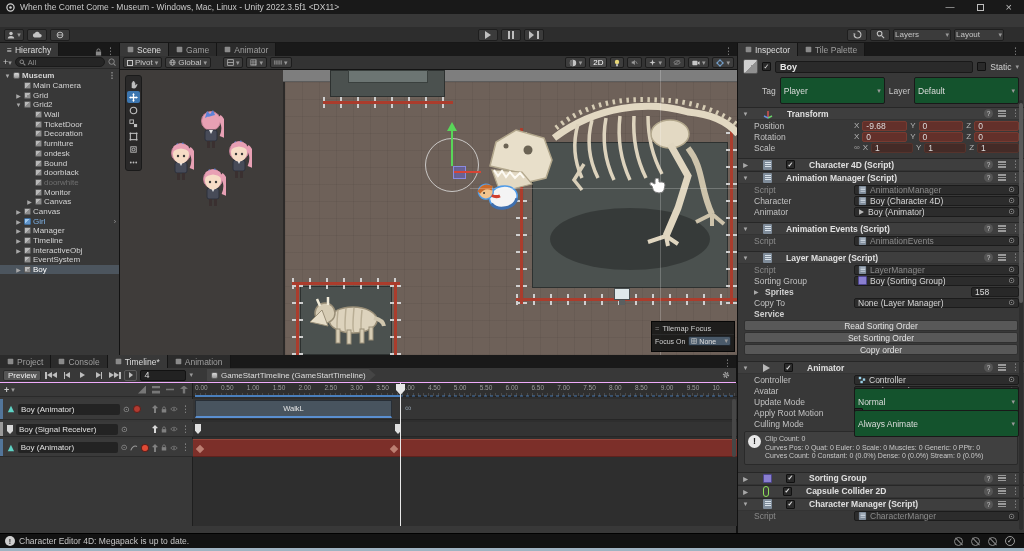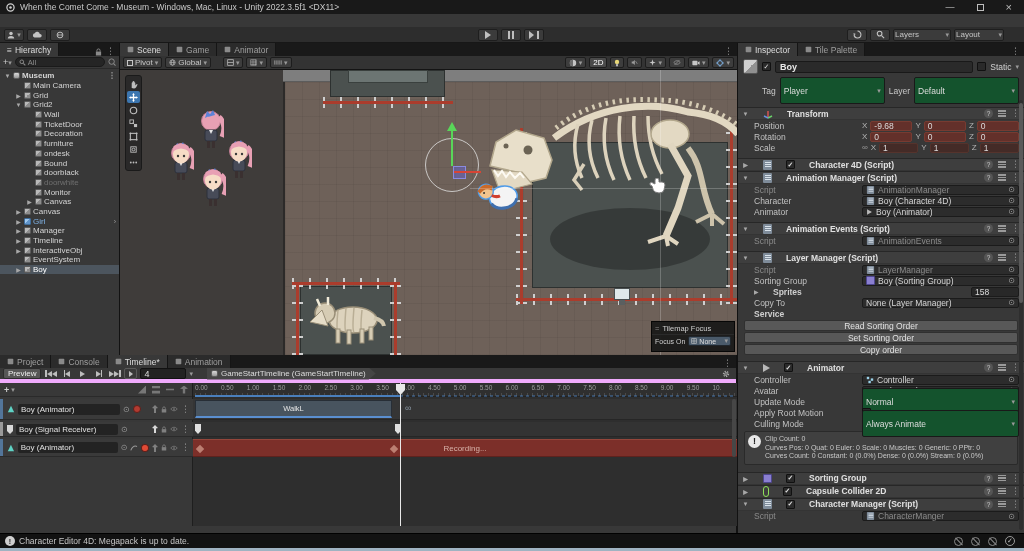--- a/index.html
+++ b/index.html
@@ -80,41 +80,41 @@
 .cbx{width:9px;height:9px;background:#2a2a2a;border:1px solid #111;border-radius:1px;display:flex;align-items:center;justify-content:center;color:#ddd;font-size:7px;flex:none}
 .tagrow{display:flex;align-items:center;gap:4px;padding:2px 5px 3px 24px;font-size:8.5px;color:#c9c9c9}
 .dropfield{height:27px;background:#14532d;border:1px solid #191919;border-radius:2px;display:flex;align-items:center;justify-content:space-between;padding:0 3px;color:#ddd;flex:1}
 .chead{display:flex;align-items:center;gap:14px;height:13px;background:#3e3e3e;border-top:1px solid #272727;border-bottom:1px solid #343434;padding:0 4px;font-weight:bold;font-size:8.5px;color:#e0e0e0}
 .chead .fold{width:7px;color:#a8a8a8;font-size:6px;text-align:center}
 .chead .hr-icons{margin-left:auto;display:flex;align-items:center;gap:5px;color:#9a9a9a;font-weight:normal}
 .qicon{width:9px;height:9px;border-radius:50%;background:#555;color:#ccc;font-size:6.5px;display:flex;align-items:center;justify-content:center}
 .preset{display:inline-flex;flex-direction:column;gap:1px}.preset i{width:8px;height:1.5px;background:#9a9a9a;display:block}
 .scripticon{width:9px;height:10px;background:#7f8c9a;border-radius:1px;position:relative;flex:none}
 .scripticon:after{content:"";position:absolute;left:1.5px;top:2px;width:6px;height:1px;background:#d9e2ea;box-shadow:0 2px 0 #d9e2ea,0 4px 0 #d9e2ea}
-.irow{display:flex;align-items:center;height:11px;padding:0 5px 0 16px;gap:12px;font-size:8.5px}
+.irow{display:flex;align-items:center;height:11px;padding:0 5px 0 16px;gap:4px;font-size:8.5px}
 .ilabel{width:96px;flex:none;color:#c2c2c2;white-space:nowrap}
 .ilabel.grey{color:#8a8a8a}
 .objfield{flex:1;height:10px;background:#2c2c2c;border:1px solid #1b1b1b;border-radius:2px;display:flex;align-items:center;gap:3px;padding:0 3px;color:#d6d6d6;white-space:nowrap}
 .objfield.grey{color:#8a8a8a}
 .objfield .pick{margin-left:auto;color:#9a9a9a;font-size:8px}
 .vecrow{display:flex;align-items:center;gap:3px;flex:1}
 .axis{color:#b5b5b5;font-size:8px}
 .vfield{flex:1;height:10px;background:#282828;border:1px solid #1b1b1b;border-radius:2px;display:flex;align-items:center;padding:0 3px;color:#dcdcdc}
 .vfield.rec{background:#63302a;border-color:#773b31}
 .vfield.recl{background:#442b27;border-color:#55332c}
 .ibtn{height:11px;margin:1px 6px;background:#585858;border:1px solid #303030;border-radius:2px;display:flex;align-items:center;justify-content:center;color:#e2e2e2;font-size:8.5px}
 .infobox{margin:2px 6px;background:#404040;border:1px solid #2a2a2a;border-radius:2px;display:flex;gap:4px;padding:3px;color:#c9c9c9;font-size:7px;line-height:8.5px}
 .warn{width:13px;height:13px;border-radius:50%;background:#e8e8e8;color:#222;font-weight:bold;display:flex;align-items:center;justify-content:center;flex:none;font-size:9px}
 .capsule{width:6px;height:11px;border:1.5px solid #8ee05a;border-radius:4px;flex:none}
 .sortgrpicon{width:9px;height:9px;background:#8a7fd0;border:1px solid #4e4690;border-radius:1px;flex:none}
 .animicon{width:0;height:0;border-left:7px solid #b8b8b8;border-top:4.5px solid transparent;border-bottom:4.5px solid transparent;flex:none}
 .gap5{height:5px}
 
 .bottompanel{left:0;top:355px;width:737px;height:178px;background:#383838;border-right:1px solid #121212}
-.tl-toolbar{height:15px;background:#383838;border-bottom:4px solid #f0abfc;display:flex;align-items:center;padding:0 3px;gap:3px}
+.tl-toolbar{height:15px;background:#383838;border-bottom:1px solid #f0abfc;display:flex;align-items:center;padding:0 3px;gap:3px}
 .pbtn{height:11px;background:#565656;border:1px solid #2c2c2c;border-radius:2px;padding:0 4px;display:flex;align-items:center;color:#eee;font-size:8px}
 .ticon{width:13px;height:11px;display:flex;align-items:center;justify-content:center;color:#bdbdbd}
 .mini-tri{width:0;height:0;border-left:5px solid #bdbdbd;border-top:3.5px solid transparent;border-bottom:3.5px solid transparent}
 .mini-tri.rev{transform:rotate(180deg)}
 .mini-bar{width:1.5px;height:7px;background:#bdbdbd}
 .framefield{width:46px;height:11px;background:#222;border:1px solid #121212;border-radius:2px;display:flex;align-items:center;padding:0 3px;color:#ddd}
 .crumb{height:12px;background:#454545;display:flex;align-items:center;gap:3px;padding:0 10px 0 4px;color:#ddd;clip-path:polygon(0 0,calc(100% - 7px) 0,100% 50%,calc(100% - 7px) 100%,0 100%);font-size:8px}
 .trackarea{position:absolute;left:0;top:28px;width:737px;height:143px;background:#2e2e2e}
 .tl-left{position:absolute;left:0;top:0;width:193px;height:143px;background:#383838;border-right:1px solid #1e1e1e}
 .addrow{height:14px;display:flex;align-items:center;padding:0 4px;gap:2px;border-bottom:1px solid #2a2a2a;color:#ccc}
@@ -1210,21 +1210,20 @@
           <div class="clip">WalkL</div>
           <span class="inf">∞</span>
         </div>
         <div class="lane" style="top:39px;height:15px;background:#333">
           <span class="sigmark" style="left:2px"></span>
           <span class="sigmark" style="left:202px"></span>
         </div>
         <div class="lane redlane" style="top:56px;height:18px">
           <span class="rec-d" style="left:4px"></span>
           <span class="rec-d" style="left:198px"></span>
-          <span class="rectext">Recording...</span>
         </div>
 
         <div class="playline"></div>
         <div class="playhead"></div>
         <div class="tl-vscroll"></div>
       </div>
 
     </div>
   </div>
 

